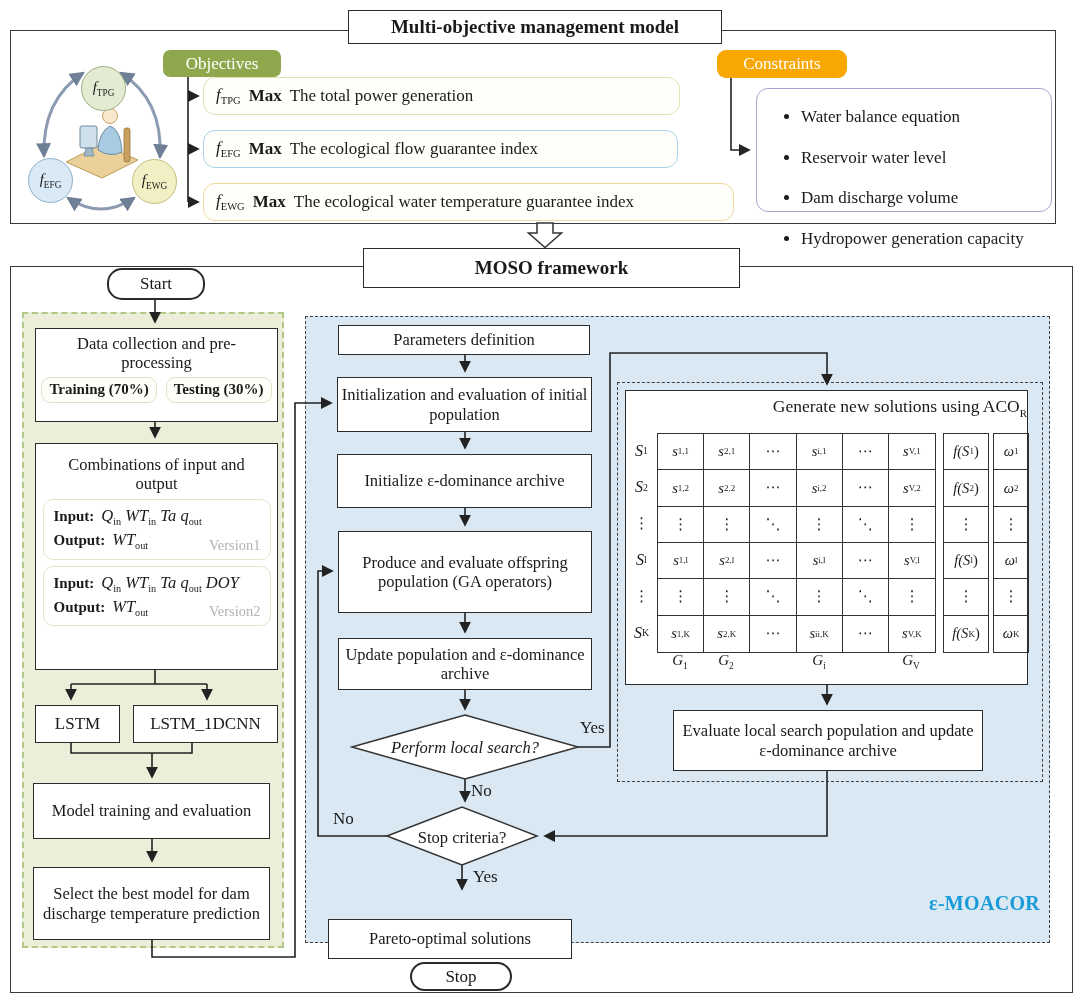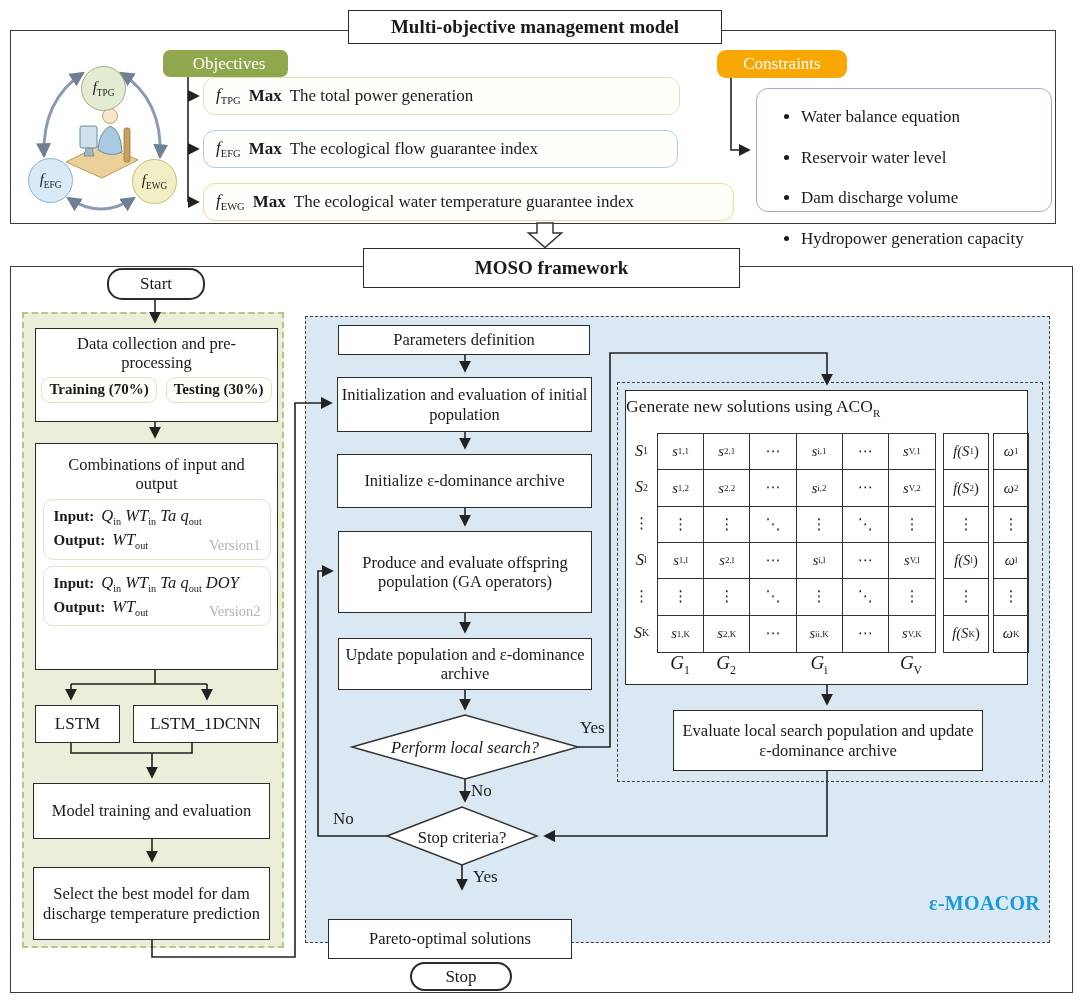--- a/index.html
+++ b/index.html
@@ -16,21 +16,21 @@
        display:flex;align-items:center;justify-content:center;text-align:center;
        z-index:2;font-size:16.5px;line-height:1.16;padding:2px;}
   .title-box{font-weight:bold;font-size:19px;border-width:1.8px;}
   .term{border-radius:15px;border-width:2px;font-size:17px;}
   .lbl{position:absolute;z-index:3;font-size:17px;}
   sub{font-size:0.62em;} sup{font-size:0.62em;}
   i{font-style:italic;}
   
   .pill{position:absolute;z-index:2;color:#fff;display:flex;align-items:center;justify-content:center;
         font-size:17px;border-radius:7px;}
-  #objectives-pill{left:163px;top:50px;width:118px;height:27px;padding-left:7px;}
+  #objectives-pill{left:163px;top:50px;width:118px;height:27px;}
   #constraints-pill{left:717px;top:50px;width:130px;height:28px;border-radius:9px;}
   
   .obj-row{position:absolute;box-sizing:border-box;left:203px;height:38px;background:#fffefb;
            border:1.6px solid #ccc;border-radius:12px;display:flex;align-items:center;gap:8px;
            padding:0 12px;font-size:17px;z-index:2;text-align:left;}
   .or0{top:77px;width:477px;} .or1{top:130px;width:475px;} .or2{top:183px;width:531px;}
   .obj-fn{font-size:17px;} .kw{font-weight:bold;}
   
   #constraints-box{position:absolute;box-sizing:border-box;left:756px;top:88px;width:296px;height:124px;
                    border:1.6px solid #b5a1cf;border-radius:12px;background:#fff;z-index:2;}
@@ -63,34 +63,34 @@
   #produce-box{left:338px;top:531px;width:254px;height:82px;}
   #update-box{left:338px;top:638px;width:254px;height:52px;}
   #pareto-box{left:328px;top:895px;width:244px;height:40px;margin-top:24px;}
   #start-box{left:107px;top:268px;width:98px;height:32px;}
   #stop-box{left:410px;top:962px;width:102px;height:29px;}
   .dlabel{position:absolute;z-index:3;text-align:center;font-size:16.5px;}
   #d1-label{left:375px;top:738px;width:180px;font-style:italic;}
   #d2-label{left:392px;top:828px;width:140px;}
   
   #aco-box{left:625px;top:390px;width:403px;height:295px;display:block;padding:0;z-index:2;}
-  .aco-title{position:absolute;top:5px;left:0;right:0;text-align:left;font-size:17.5px;}
+  .aco-title{position:absolute;top:5px;left:0;right:0;text-align:right;font-size:17.5px;}
   #aco-rowlabels{position:absolute;left:1px;top:42px;width:29px;height:218px;display:grid;grid-template-rows:repeat(6,1fr);}
   .aco-rl{display:flex;align-items:center;justify-content:center;font-size:16px;}
   #aco-grid{position:absolute;left:31px;top:42px;width:277px;height:218px;border:1.4px solid #333;
             display:grid;grid-template-columns:repeat(6,1fr);grid-template-rows:repeat(6,1fr);}
   .acell{border-right:1px solid #333;border-bottom:1px solid #333;display:flex;align-items:center;
          justify-content:center;font-size:14.5px;overflow:hidden;}
   .acell:nth-child(6n){border-right:none;} .acell:nth-child(n+31){border-bottom:none;}
   .fwcol{position:absolute;top:42px;height:218px;border:1.4px solid #333;display:grid;grid-template-rows:repeat(6,1fr);}
   #aco-f{left:317px;width:44px;} #aco-w{left:367px;width:34px;}
   .fcell{border-bottom:1px solid #333;display:flex;align-items:center;justify-content:center;font-size:14.5px;}
   .fcell:last-child{border-bottom:none;}
   #aco-glabels{position:absolute;left:0;top:261px;width:100%;height:26px;}
-  .glabel{position:absolute;width:46px;text-align:center;font-size:19px;}
+  .glabel{position:absolute;width:46px;text-align:center;font-size:15px;}
   .dots{font-style:normal;font-size:15px;}
   #evaluate-box{left:673px;top:710px;width:310px;height:61px;}
   #moacor-label{position:absolute;left:880px;top:892px;width:160px;text-align:right;
                 font-weight:bold;font-size:20px;z-index:3;letter-spacing:0.3px;}
 </style>
 </head>
 <body>
 
 <div id="canvas">
 

